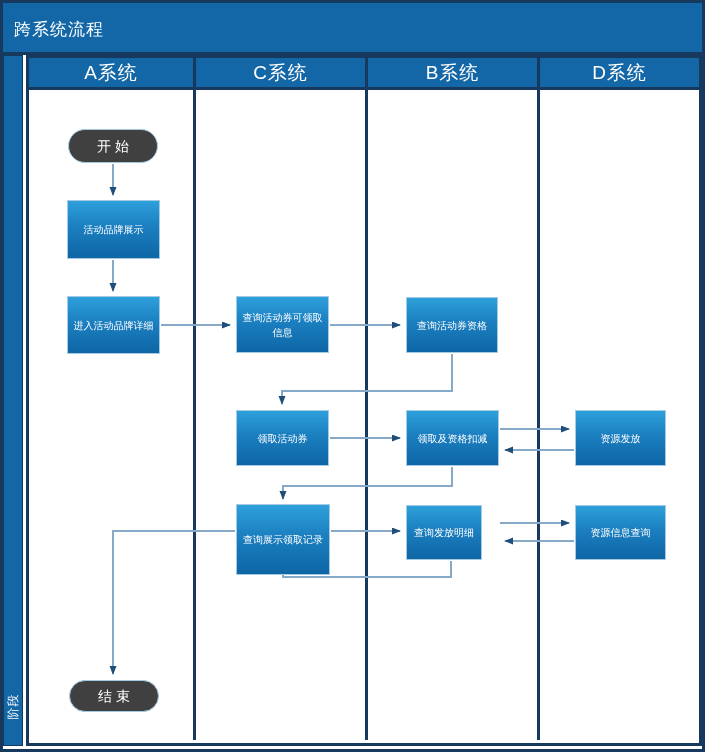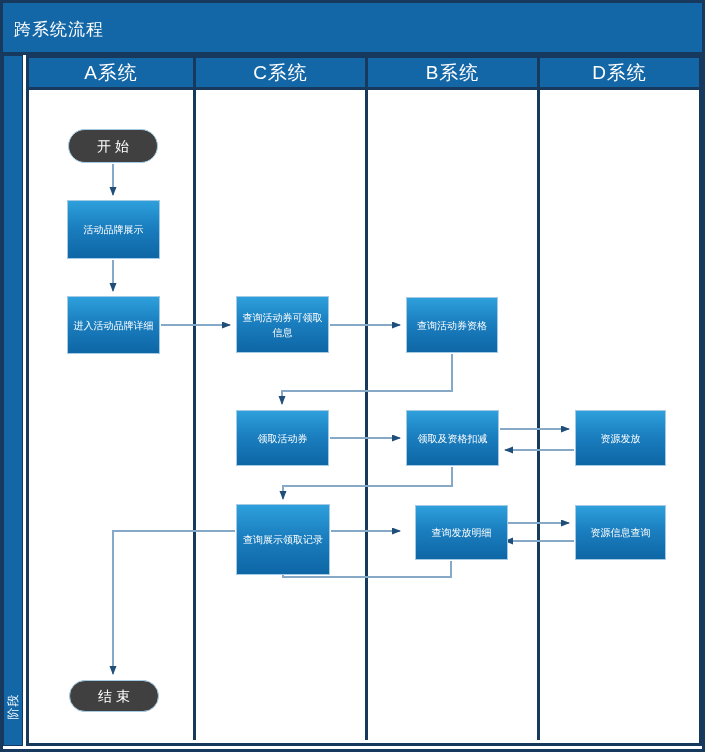--- a/index.html
+++ b/index.html
@@ -84,17 +84,17 @@
   <div class="node terminator" style="left:65px;top:126px;width:90px;height:34px;">开始</div>
   <div class="node process" style="left:64px;top:197px;width:93px;height:59px;">活动品牌展示</div>
   <div class="node process" style="left:64px;top:293px;width:93px;height:58px;">进入活动品牌详细</div>
   <div class="node process" style="left:233px;top:293px;width:93px;height:57px;">查询活动券可领取
 信息</div>
   <div class="node process" style="left:403px;top:294px;width:92px;height:56px;">查询活动券资格</div>
   <div class="node process" style="left:233px;top:407px;width:93px;height:56px;">领取活动券</div>
   <div class="node process" style="left:403px;top:407px;width:93px;height:56px;">领取及资格扣减</div>
   <div class="node process" style="left:572px;top:407px;width:91px;height:56px;">资源发放</div>
   <div class="node process" style="left:233px;top:501px;width:94px;height:71px;">查询展示领取记录</div>
-  <div class="node process" style="left:403px;top:502px;width:93px;height:55px;margin-left:9px;">查询发放明细</div>
+  <div class="node process" style="left:403px;top:502px;width:76px;height:55px;">查询发放明细</div>
   <div class="node process" style="left:572px;top:502px;width:91px;height:55px;">资源信息查询</div>
   <div class="node terminator" style="left:66px;top:677px;width:90px;height:32px;">结束</div>
 
 </div>
 
 </body></html>

